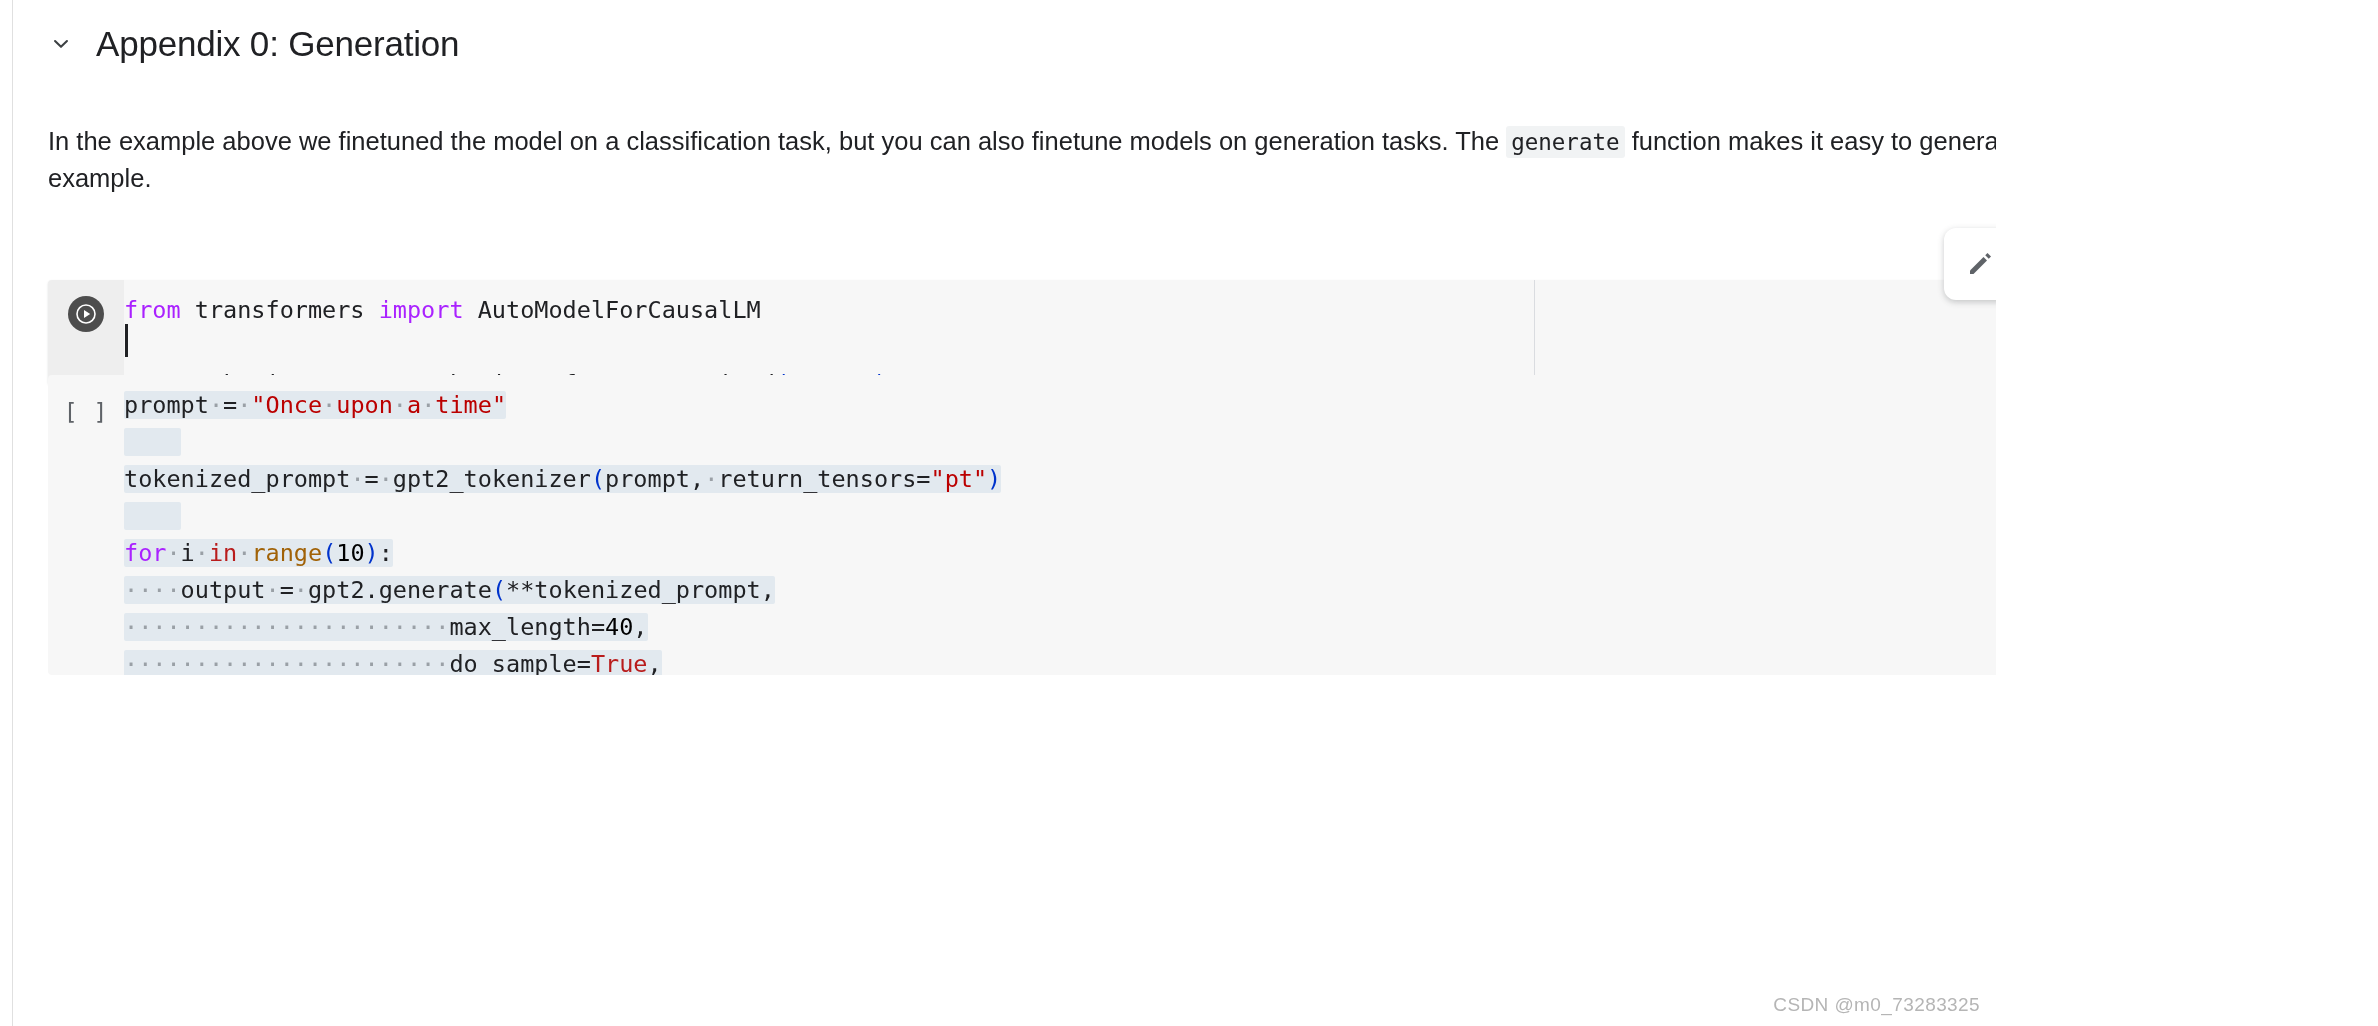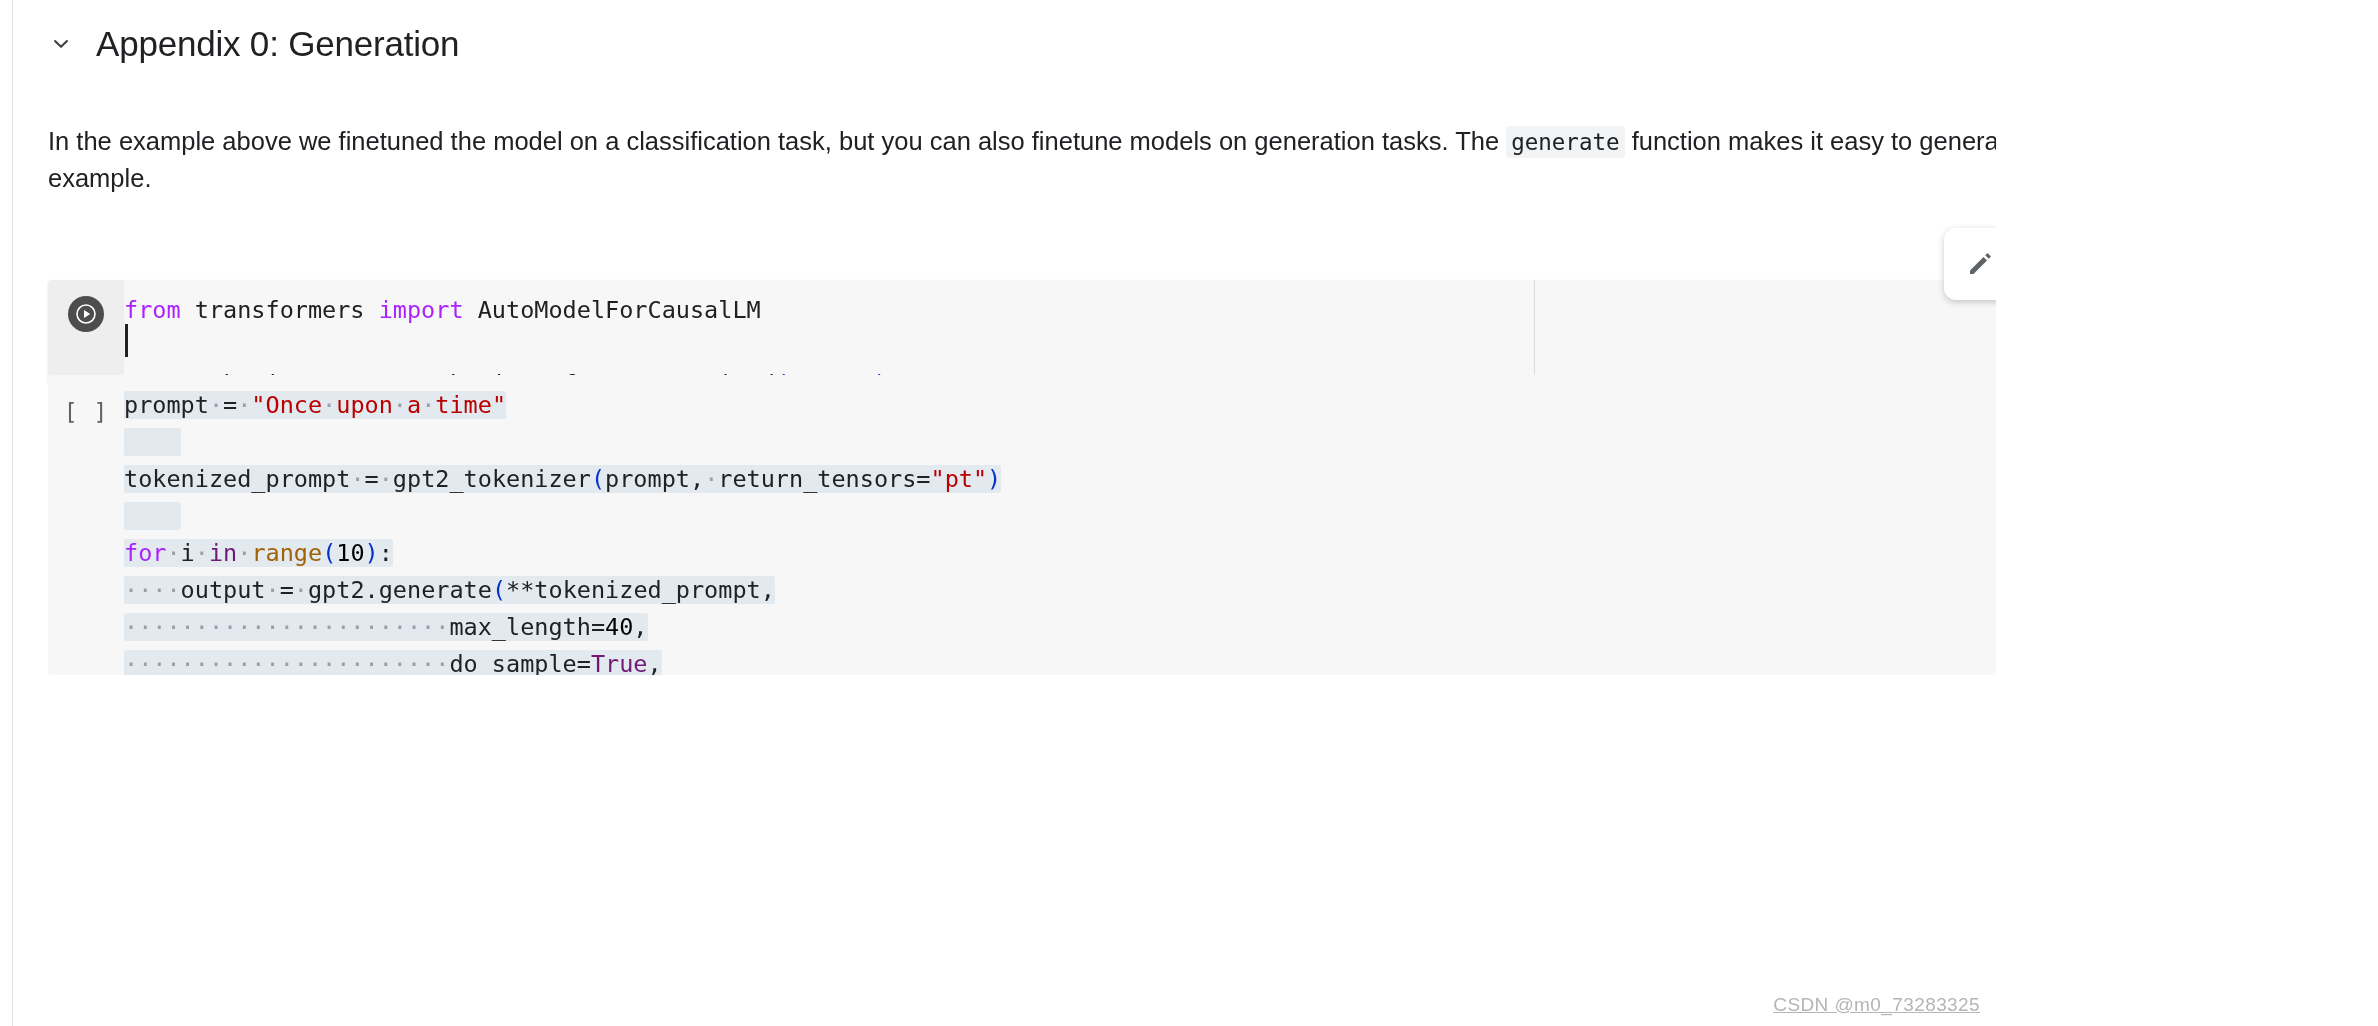--- a/index.html
+++ b/index.html
@@ -145,21 +145,21 @@
   
   .caret {
     position: absolute;
     left: 1px; top: 44px;
     width: 3px; height: 33px;
     background: #202124;
   }
 
   
   .tok-kw      { color: #aa22ff; }          
-  .tok-kw2     { color: #701a75; }          
+  .tok-kw2     { color: #b91c1c; }          
   .tok-str     { color: #a31515; }
   .tok-str2    { color: #bb0000; }
   .tok-num     { color: #000000; }
   .tok-paren   { color: #0033cc; }
   .tok-fn      { color: #a16207; }
 
   
   .sel { background: #e2e9ef; border-radius: 2px; }
   .dot { color: #9aa0a6; }
 
@@ -177,21 +177,20 @@
   .fab svg { display:block; }
 
   
   .watermark {
     position: absolute;
     right: 16px; bottom: 10px;
     font-size: 19px;
     color: #b5b5b5;
     font-family: "Liberation Sans", sans-serif;
     letter-spacing: 0.4px;
-    text-decoration: underline;
   }
 </style>
 </head>
 <body>
 
 <div class="page">
 
   <div class="left-rule"></div>
 
   <div class="section-header">

